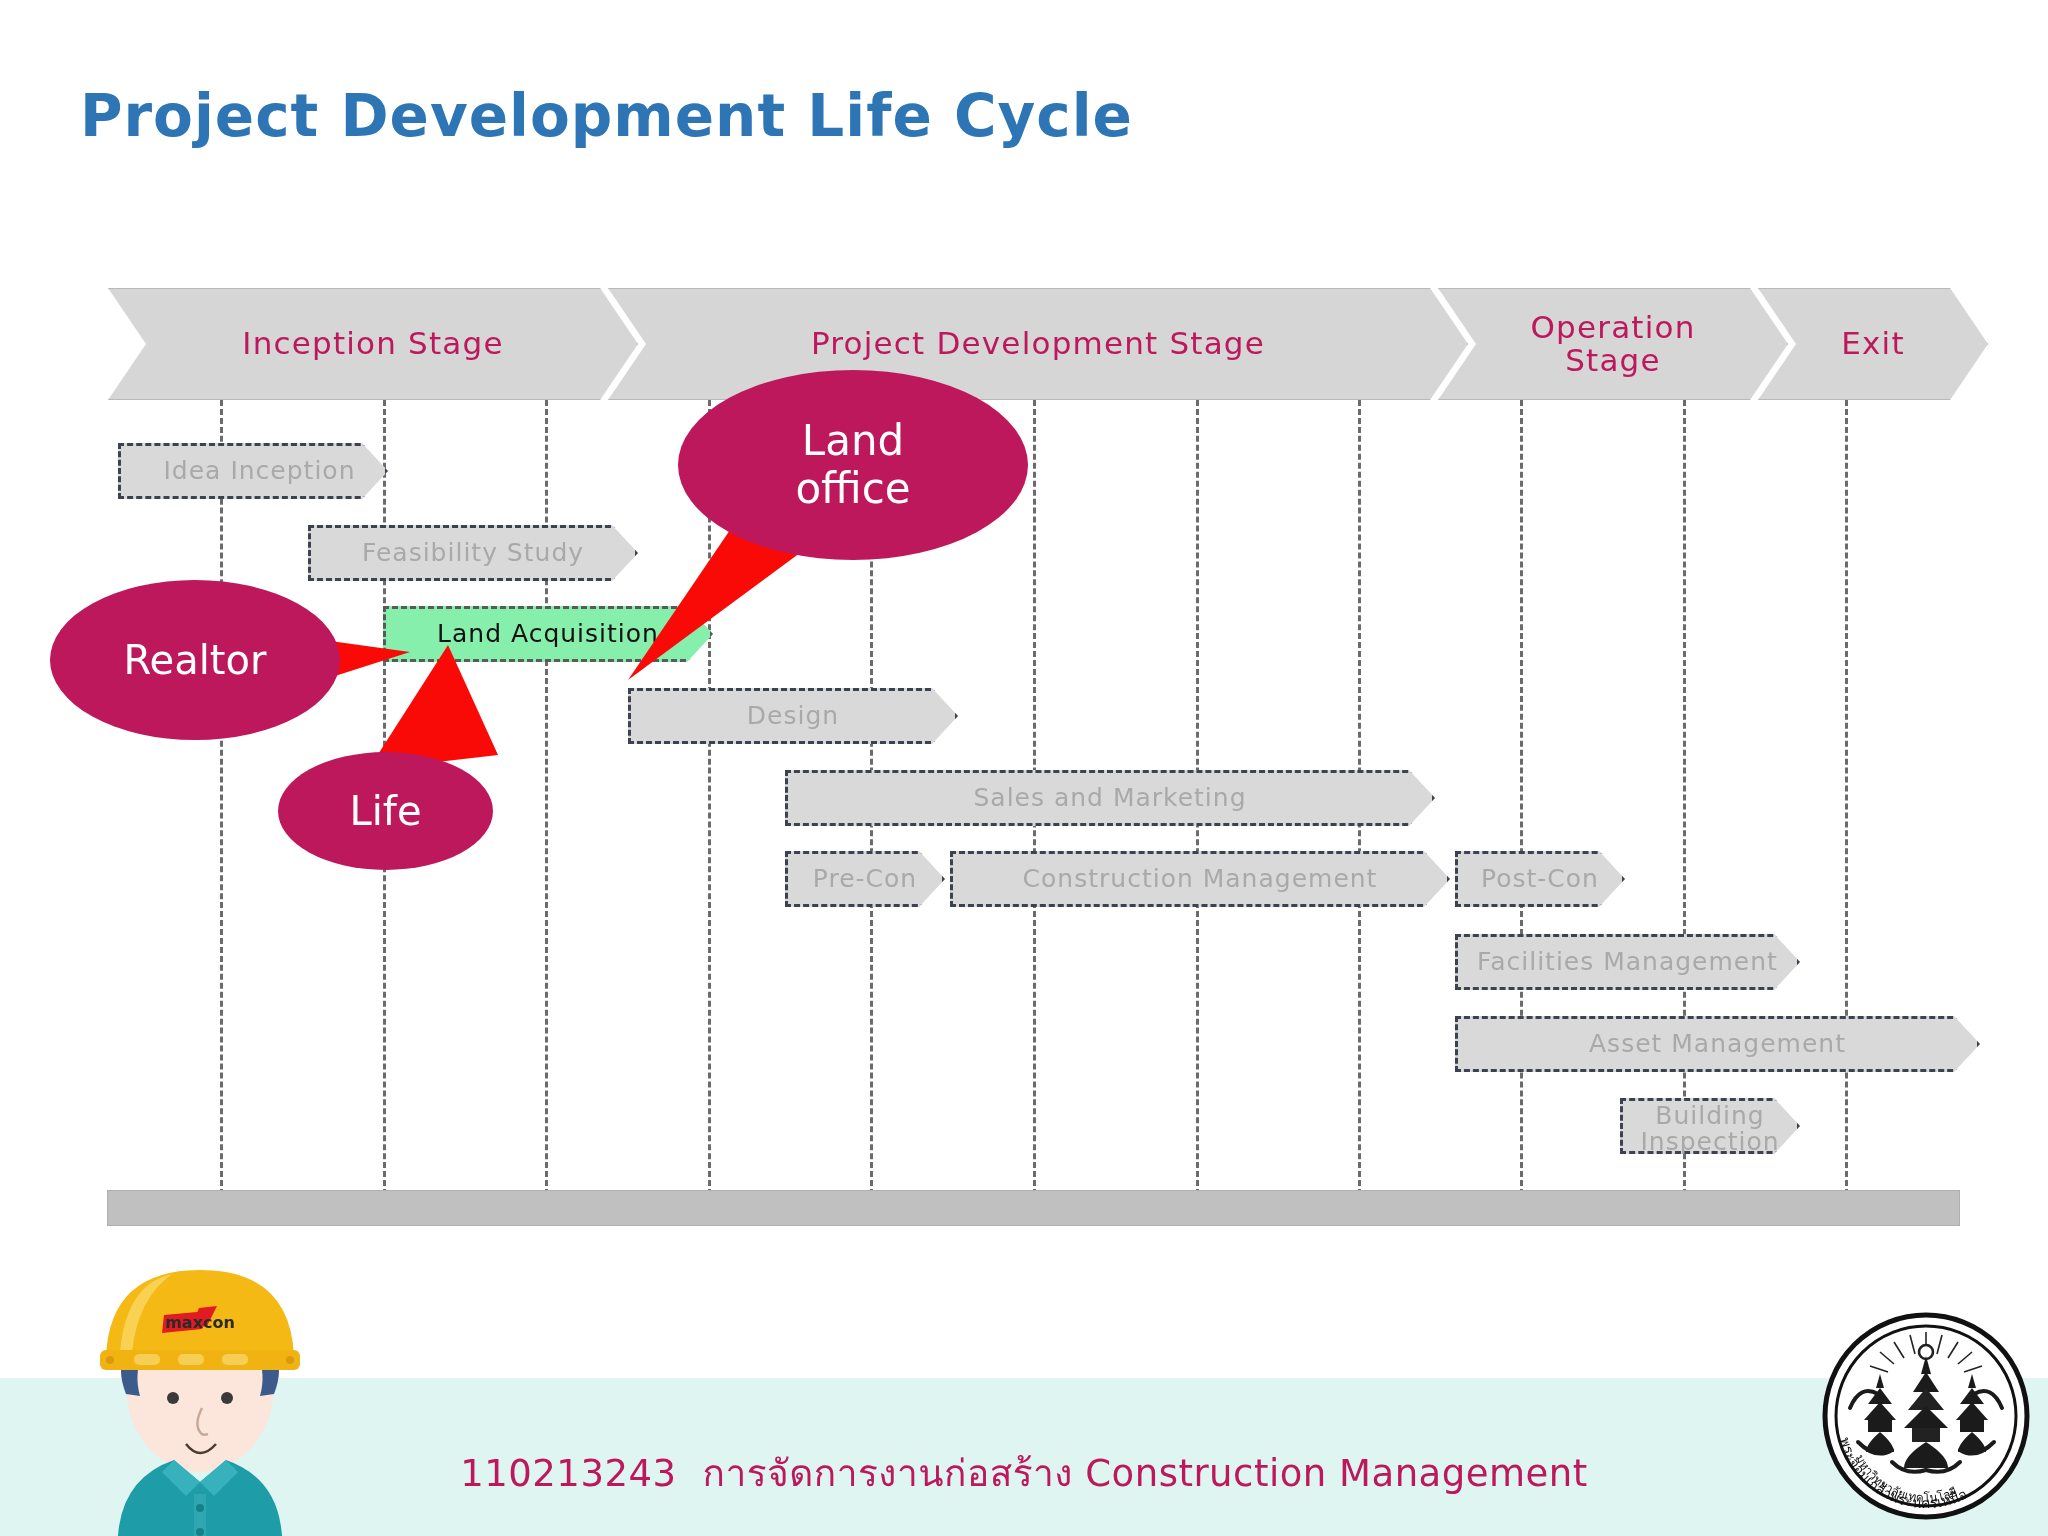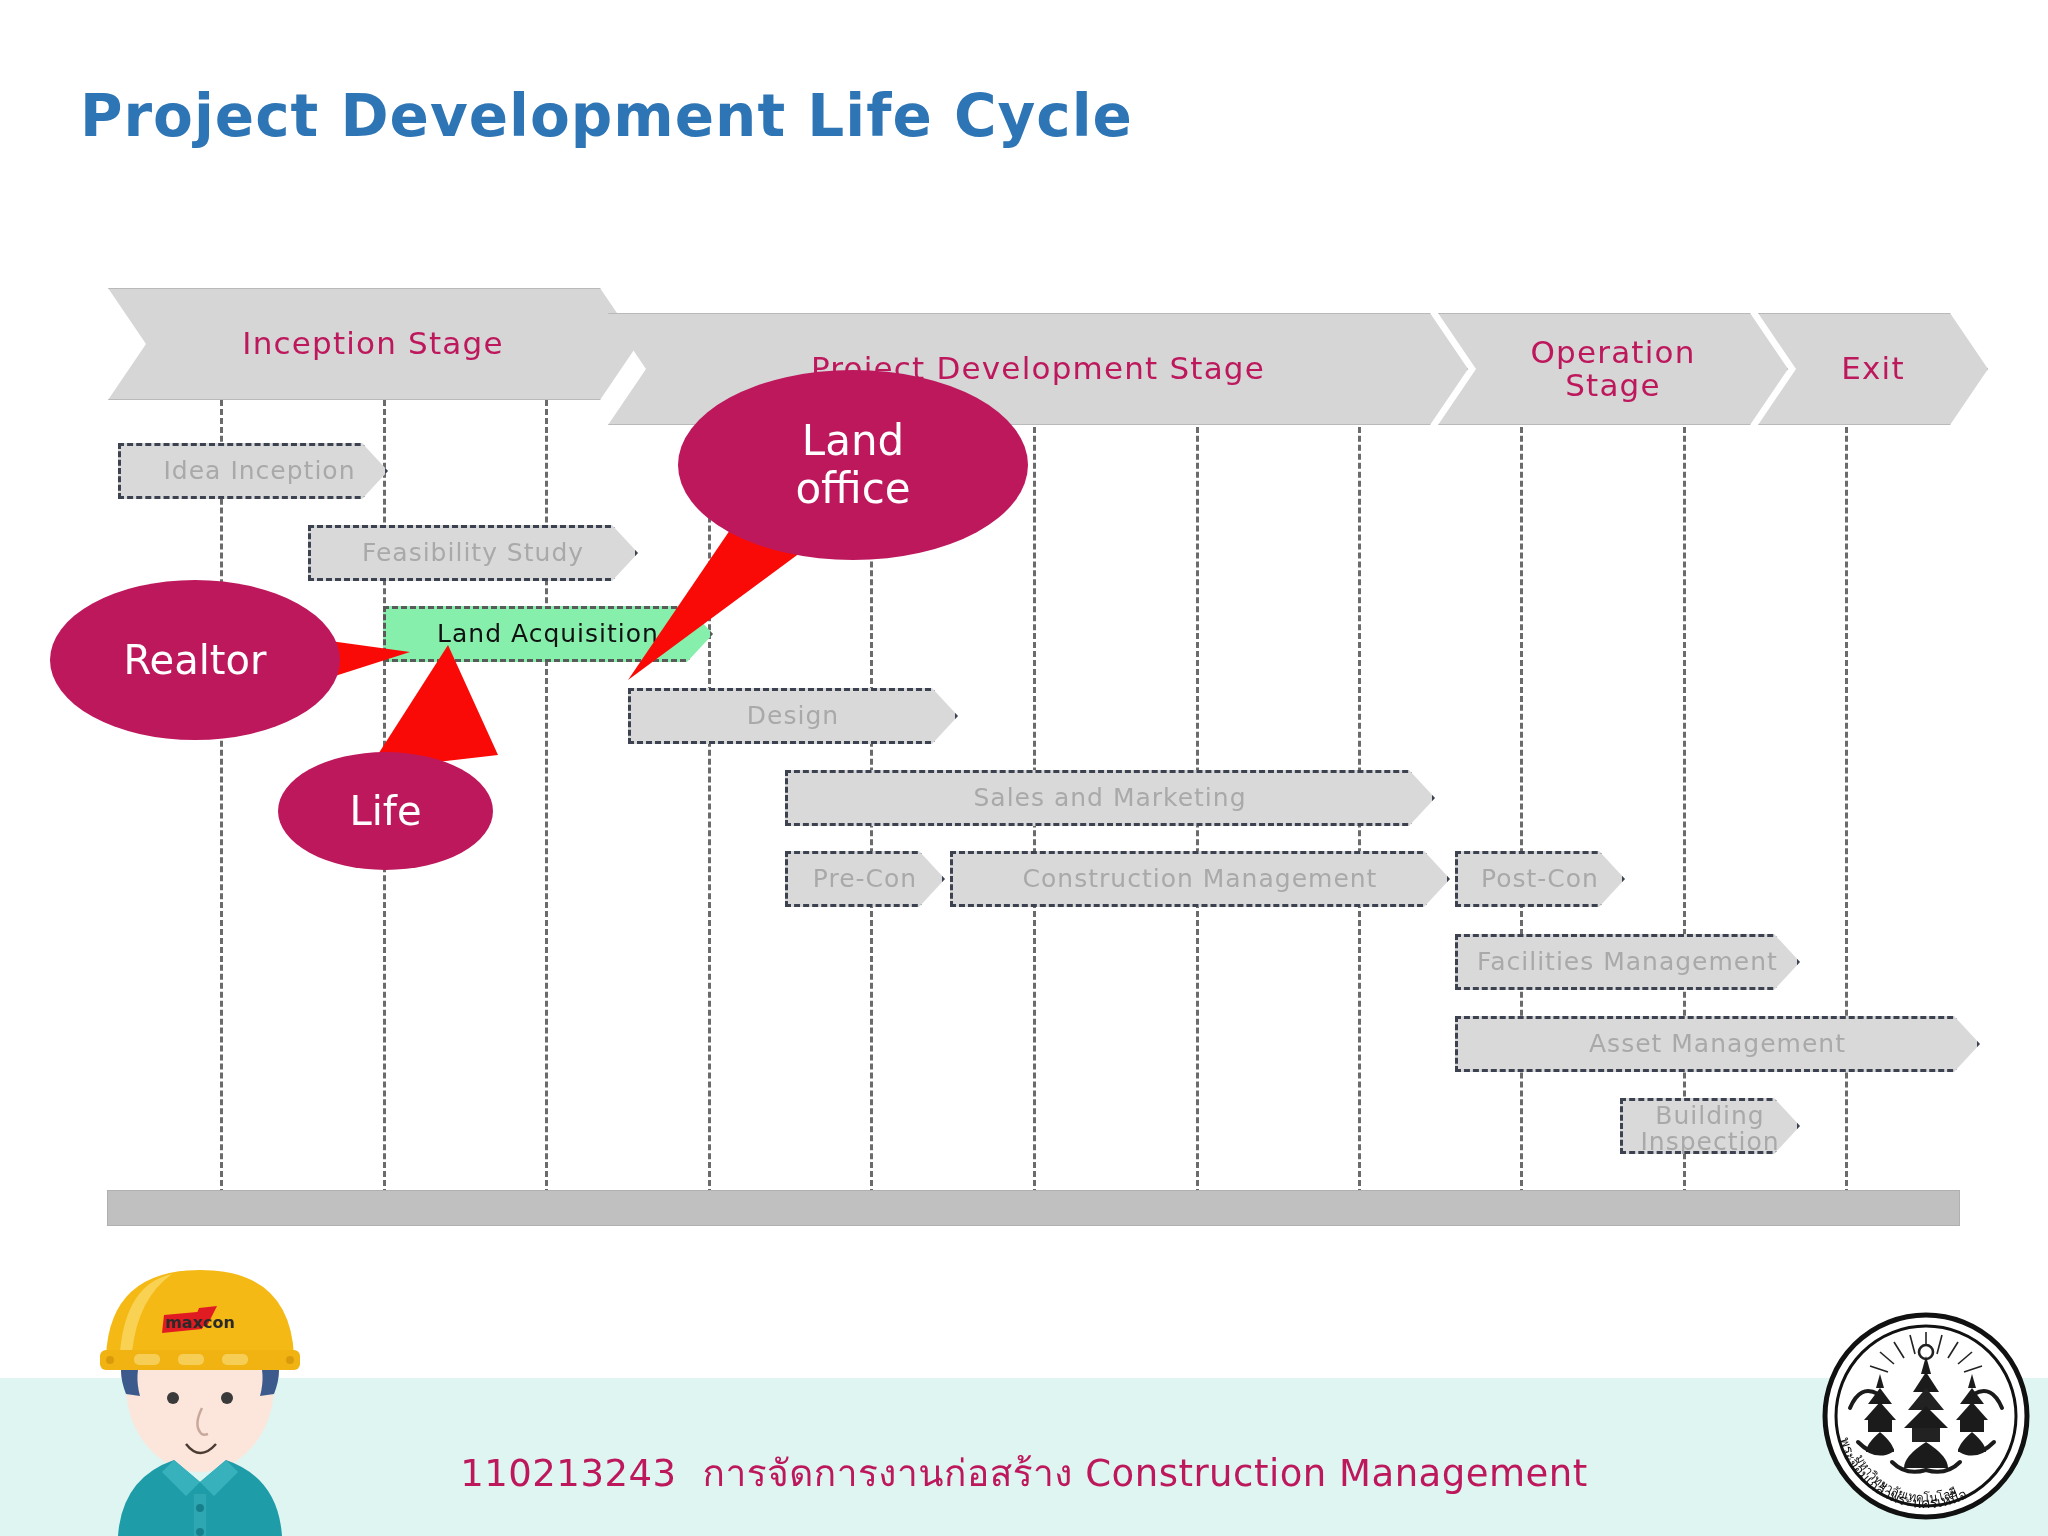--- a/index.html
+++ b/index.html
@@ -40,21 +40,20 @@
     font-family:"DejaVu Sans", sans-serif;
     letter-spacing:1.2px;
     text-align:center;
     line-height:1.08;
   }
   .chev.first{
     clip-path:polygon(0 0, calc(100% - 38px) 0, 100% 50%, calc(100% - 38px) 100%, 0 100%, 38px 50%);
   }
   .chev.mid{
     clip-path:polygon(0 0, calc(100% - 38px) 0, 100% 50%, calc(100% - 38px) 100%, 0 100%, 38px 50%);
-    margin-top:25px;
   }
 
   
   .bar{
     position:absolute; height:56px;
     box-sizing:border-box;
     background:#d9d9d9;
     border:3px dashed #3d4251;
     display:flex;align-items:center;justify-content:center;
     font-size:25px;

